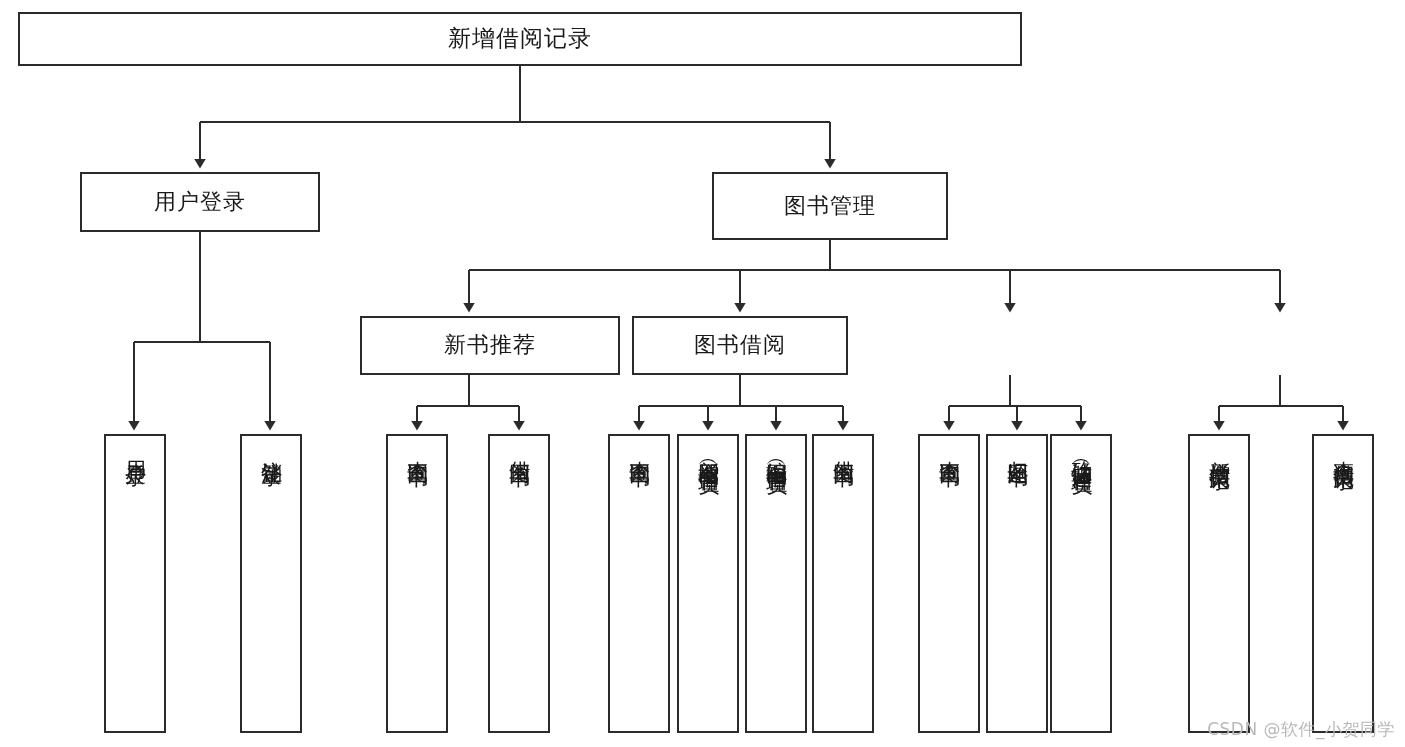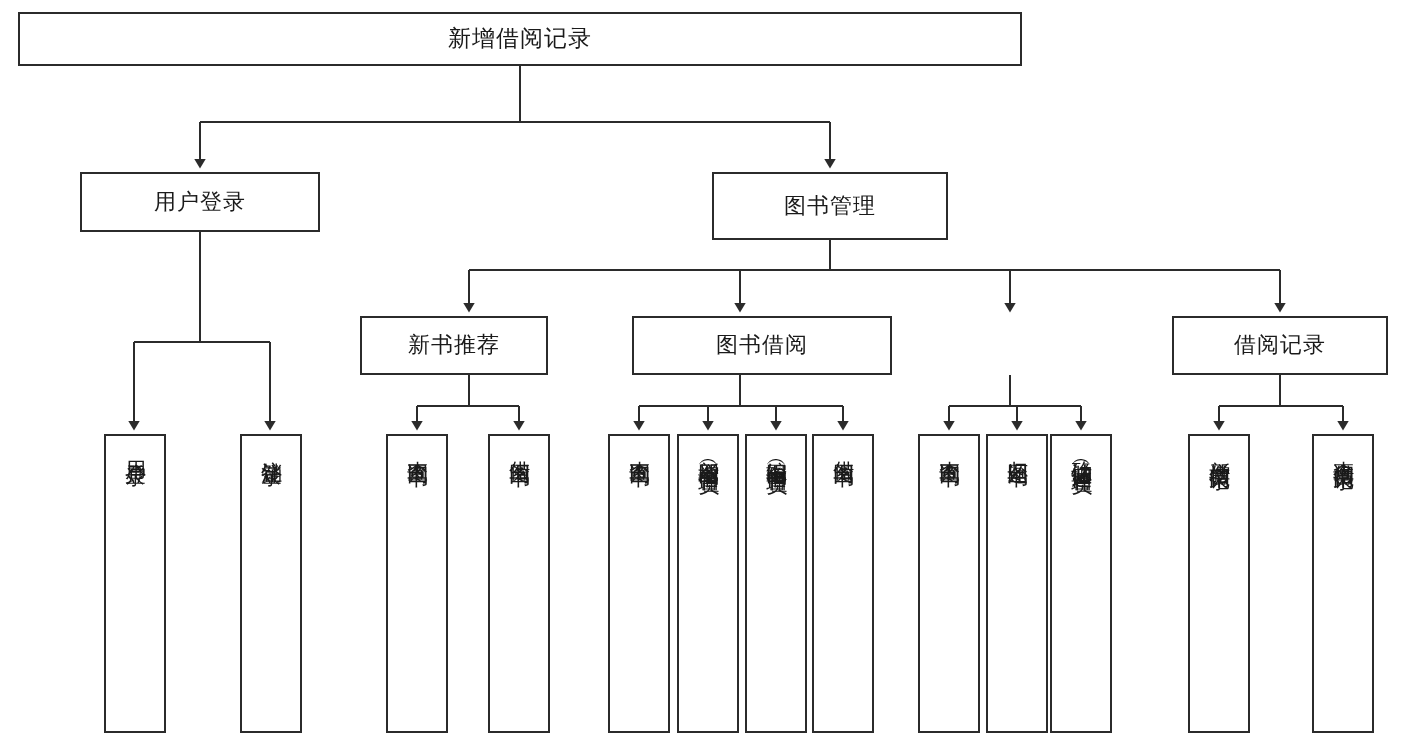--- a/index.html
+++ b/index.html
@@ -127,28 +127,25 @@
     <span>新增借阅记录</span>
   </div>
 
   <div class="node horiz" style="left: 80px; top: 172px; width: 240px; height: 60px;">
     <span>用户登录</span>
   </div>
   <div class="node horiz" style="left: 712px; top: 172px; width: 236px; height: 68px;">
     <span>图书管理</span>
   </div>
 
-  <div class="node horiz" style="left: 360px; top: 316px; width: 188px; height: 59px;">
+  <div class="node horiz" style="left: 360px; top: 316px; width: 260px; height: 59px;">
     <span>新书推荐</span>
   </div>
-  <div class="node horiz" style="left: 632px; top: 316px; width: 260px; height: 59px;">
+  <div class="node horiz" style="left: 632px; top: 316px; width: 216px; height: 59px;">
     <span>图书借阅</span>
-  </div>
-  <div class="node horiz" style="left: 1172px; top: 316px; width: 216px; height: 59px;">
-    <span>借阅记录</span>
   </div>
 
   <div class="node leaf" style="left: 104px; top: 434px; width: 62px; height: 299px;">
     <span class="vtext">用户登录</span>
   </div>
   <div class="node leaf" style="left: 240px; top: 434px; width: 62px; height: 299px;">
     <span class="vtext">注销登录</span>
   </div>
   <div class="node leaf" style="left: 386px; top: 434px; width: 62px; height: 299px;">
     <span class="vtext">查询图书</span>
@@ -177,13 +174,14 @@
   <div class="node leaf" style="left: 1050px; top: 434px; width: 62px; height: 299px;">
     <span class="vtext">确认归还（管理员）</span>
   </div>
   <div class="node leaf" style="left: 1188px; top: 434px; width: 62px; height: 299px;">
     <span class="vtext">新增借阅记录</span>
   </div>
   <div class="node leaf" style="left: 1312px; top: 434px; width: 62px; height: 299px;">
     <span class="vtext">查询借阅记录</span>
   </div>
 
+  <div class="watermark">CSDN @软件_小贺同学</div>
 </div>
 
 </body></html>

